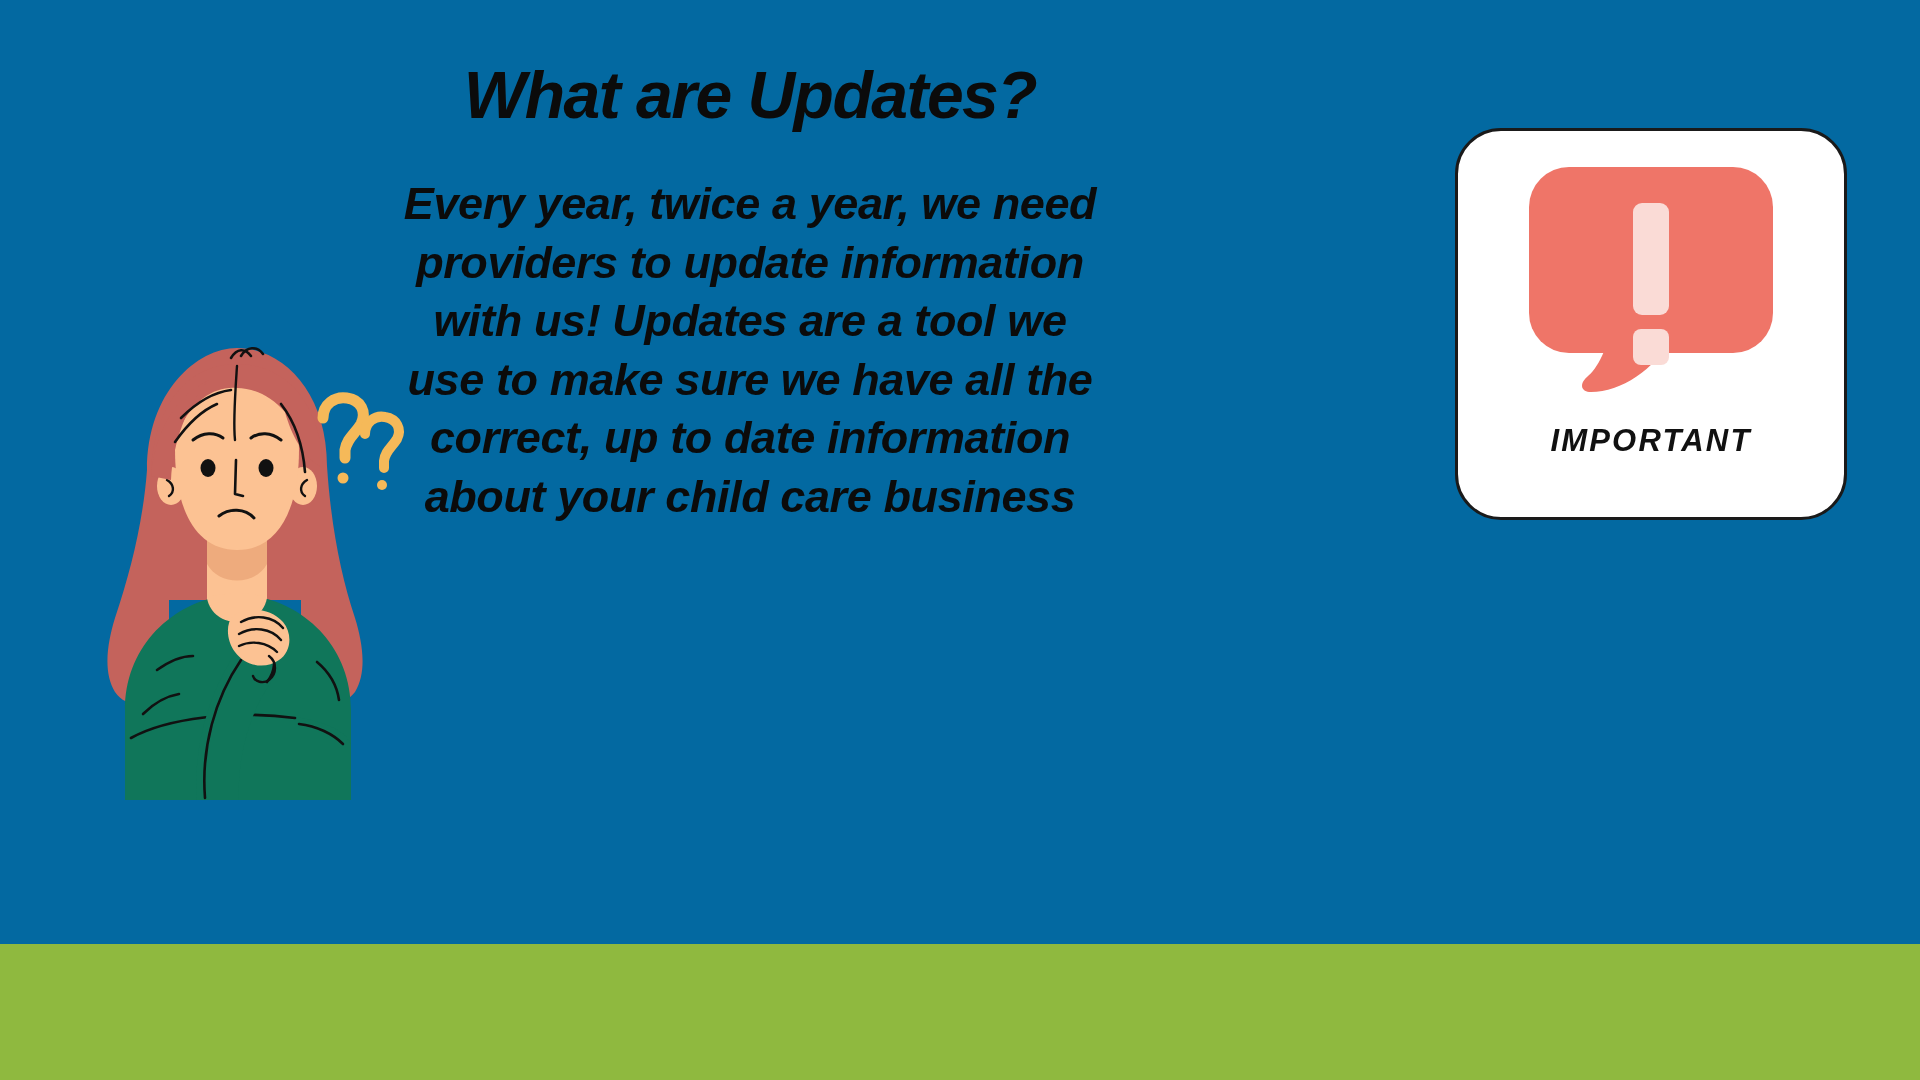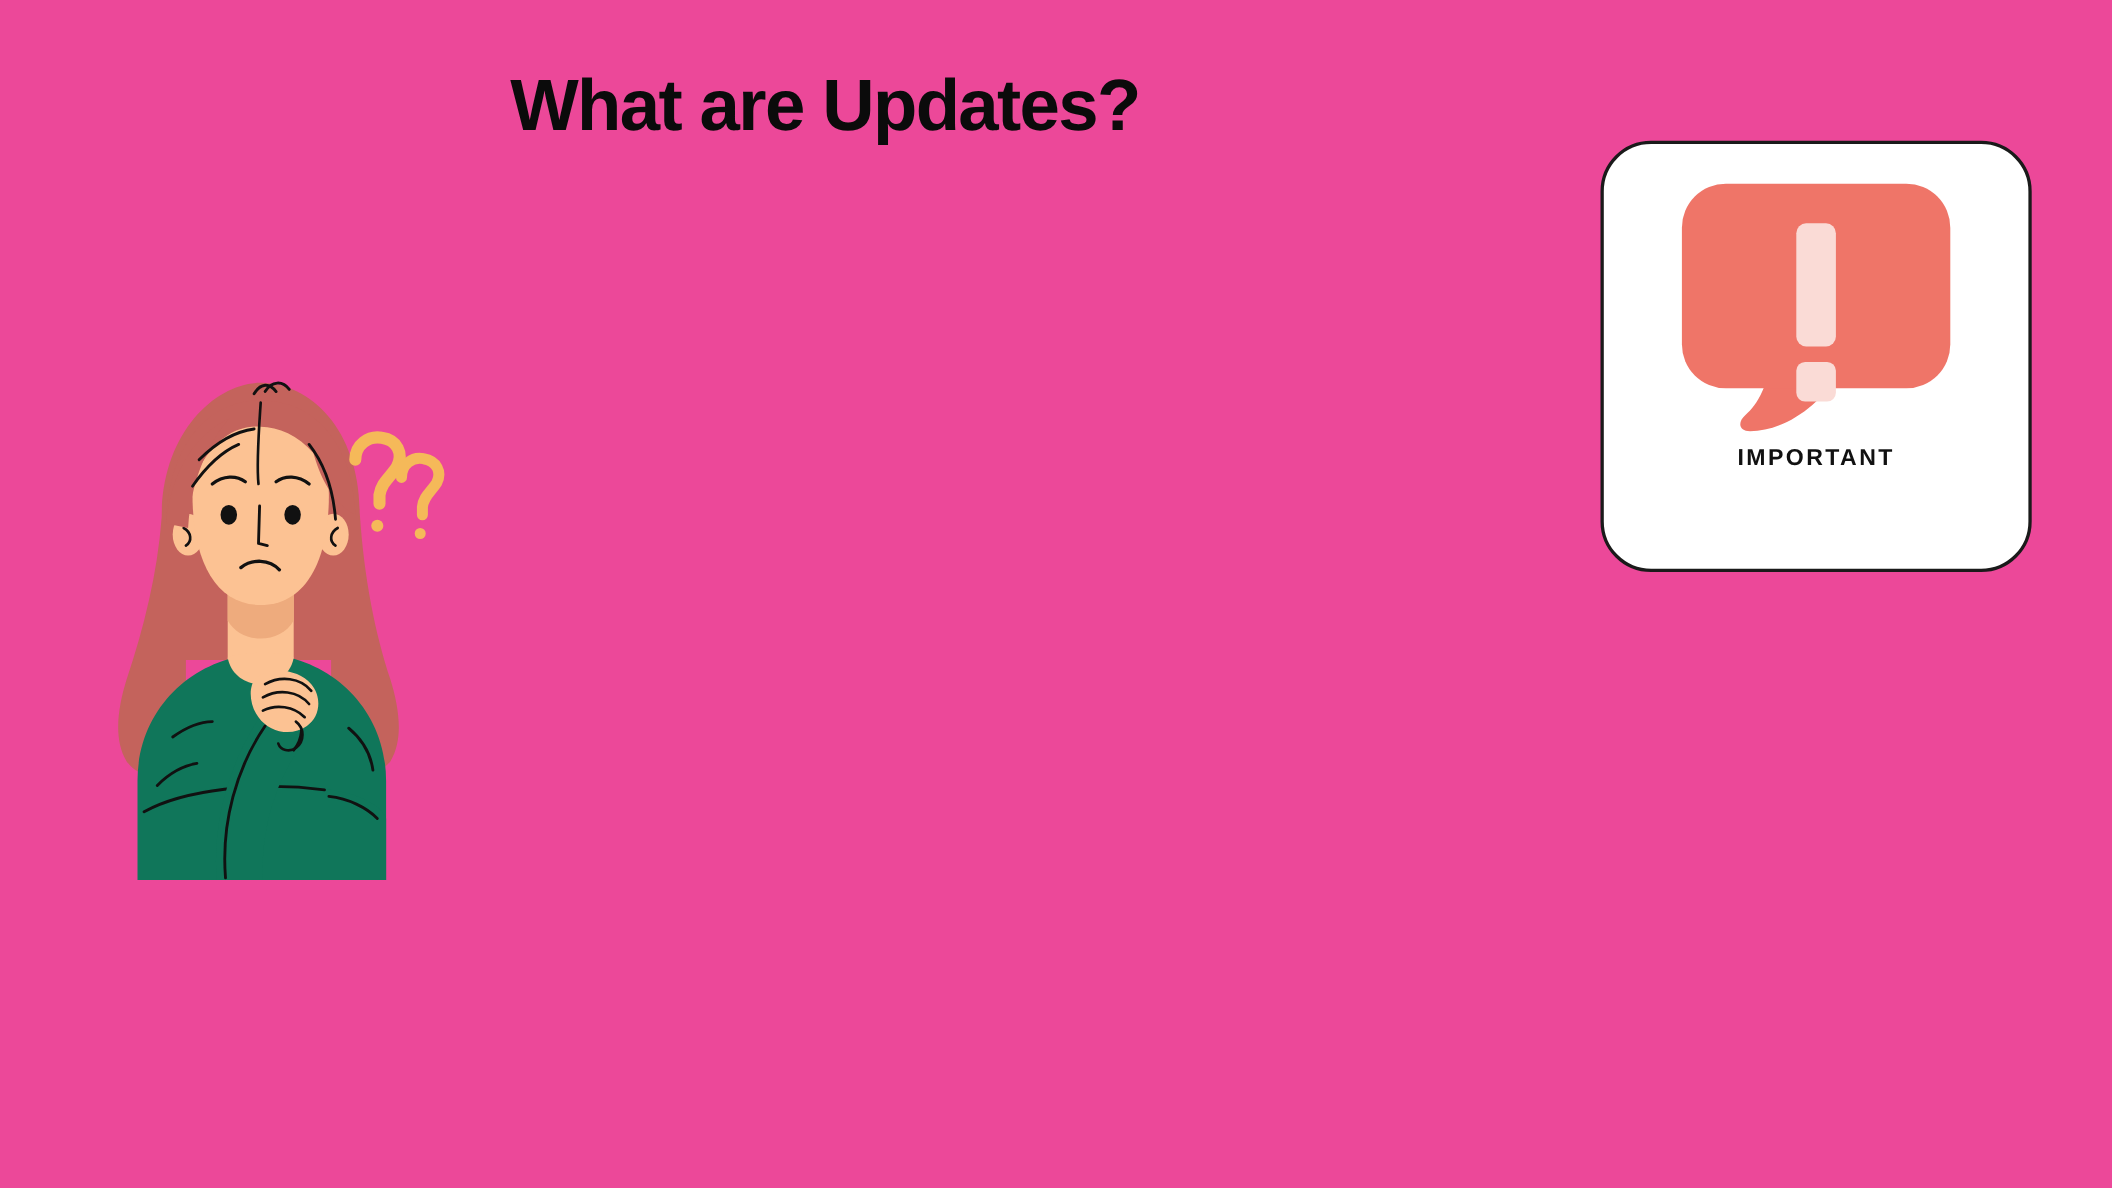--- a/index.html
+++ b/index.html
@@ -13,22 +13,23 @@
     overflow: hidden;
     background: #8fb93f;
     font-family: "Liberation Sans", sans-serif;
     position: relative;
   }
   #slide {
     position: absolute;
     left: 0;
     top: 0;
     width: 1920px;
-    height: 1080px;
-    background: #ec4899;
+    height: 944px;
+    background: #0369a1;
+    font-style: italic;
   }
 
   
   #illustration {
     position: absolute;
     left: 55px;
     top: 300px;
     width: 360px;
     height: 500px;
   }
@@ -85,24 +86,24 @@
     width: 252px;
     height: 232px;
     flex: none;
   }
   #speech-bubble-icon svg {
     display: block;
     width: 100%;
     height: 100%;
   }
   #badge-caption {
-    margin-top: 10px;
+    margin-top: 28px;
     text-align: center;
     color: #111111;
-    font-size: 21px;
+    font-size: 31px;
     font-weight: 700;
     line-height: 1.16;
     letter-spacing: 2.2px;
   }
   #badge-caption .cap-line {
     display: block;
     white-space: nowrap;
   }
 </style>
 </head>
@@ -188,20 +189,21 @@
         <circle cx="288" cy="178" r="5.5" fill="#f5b959"></circle>
         <path d="M310 134 C 310 122, 320 115, 330 117 C 342 119, 347 129, 342 139
                  C 337 147, 330 151, 329 161 L 329 168" fill="none" stroke="#f5b959" stroke-width="10" stroke-linecap="round"></path>
         <circle cx="327" cy="185" r="5" fill="#f5b959"></circle>
       </g>
     </svg>
   </div>
 
   <div id="text-column">
     <h1 id="page-title">What are Updates?</h1>
+    <p id="body-paragraph">Every year, twice a year, we need providers to update information with us! Updates are a tool we use to make sure we have all the correct, up to date information about your child care business</p>
   </div>
 
   <div id="info-badge">
     <div id="speech-bubble-icon">
       <svg viewBox="0 0 252 232" xmlns="http://www.w3.org/2000/svg">
 
         <path d="M88 150 C 84 186, 72 206, 62 214 C 54 221, 56 229, 66 229
                  C 96 229, 130 206, 146 176 Z" fill="#ef7568"></path>
 
         <rect x="4" y="4" width="244" height="186" rx="40" ry="40" fill="#ef7568"></rect>

